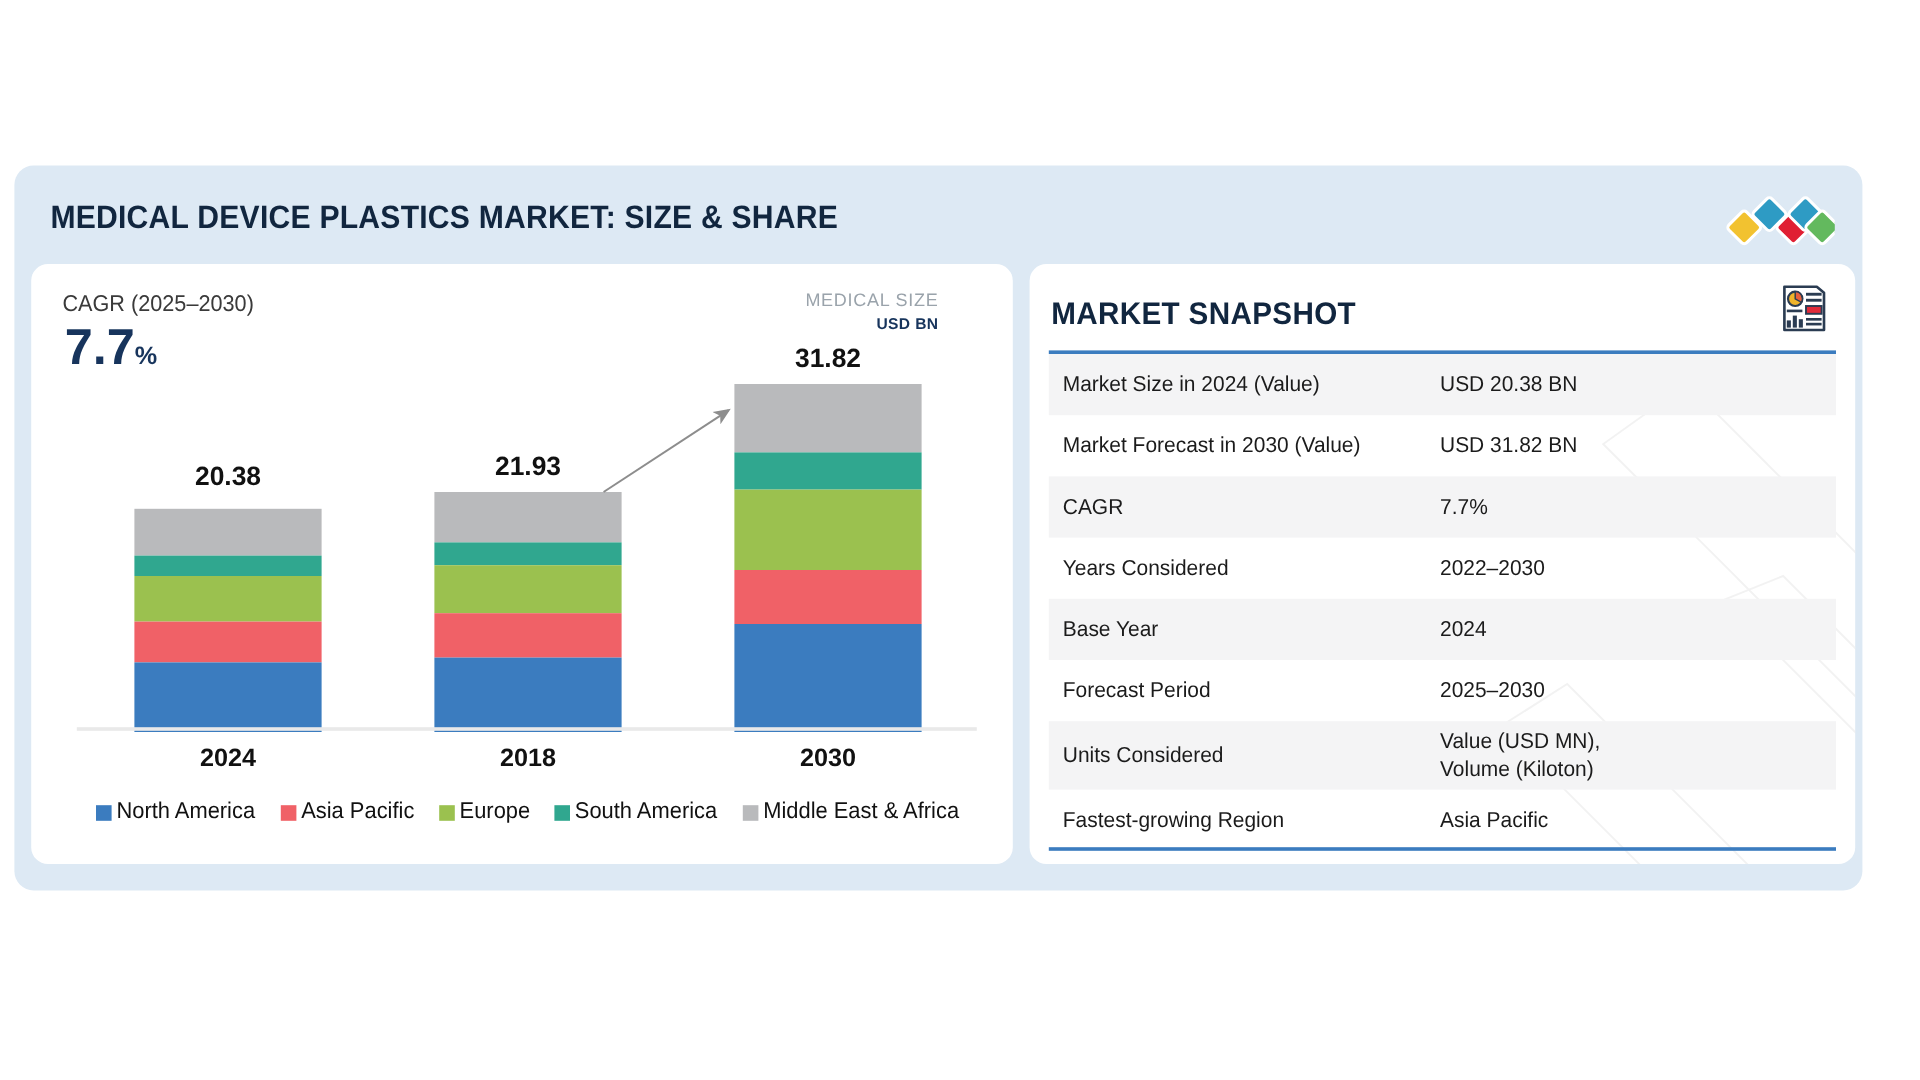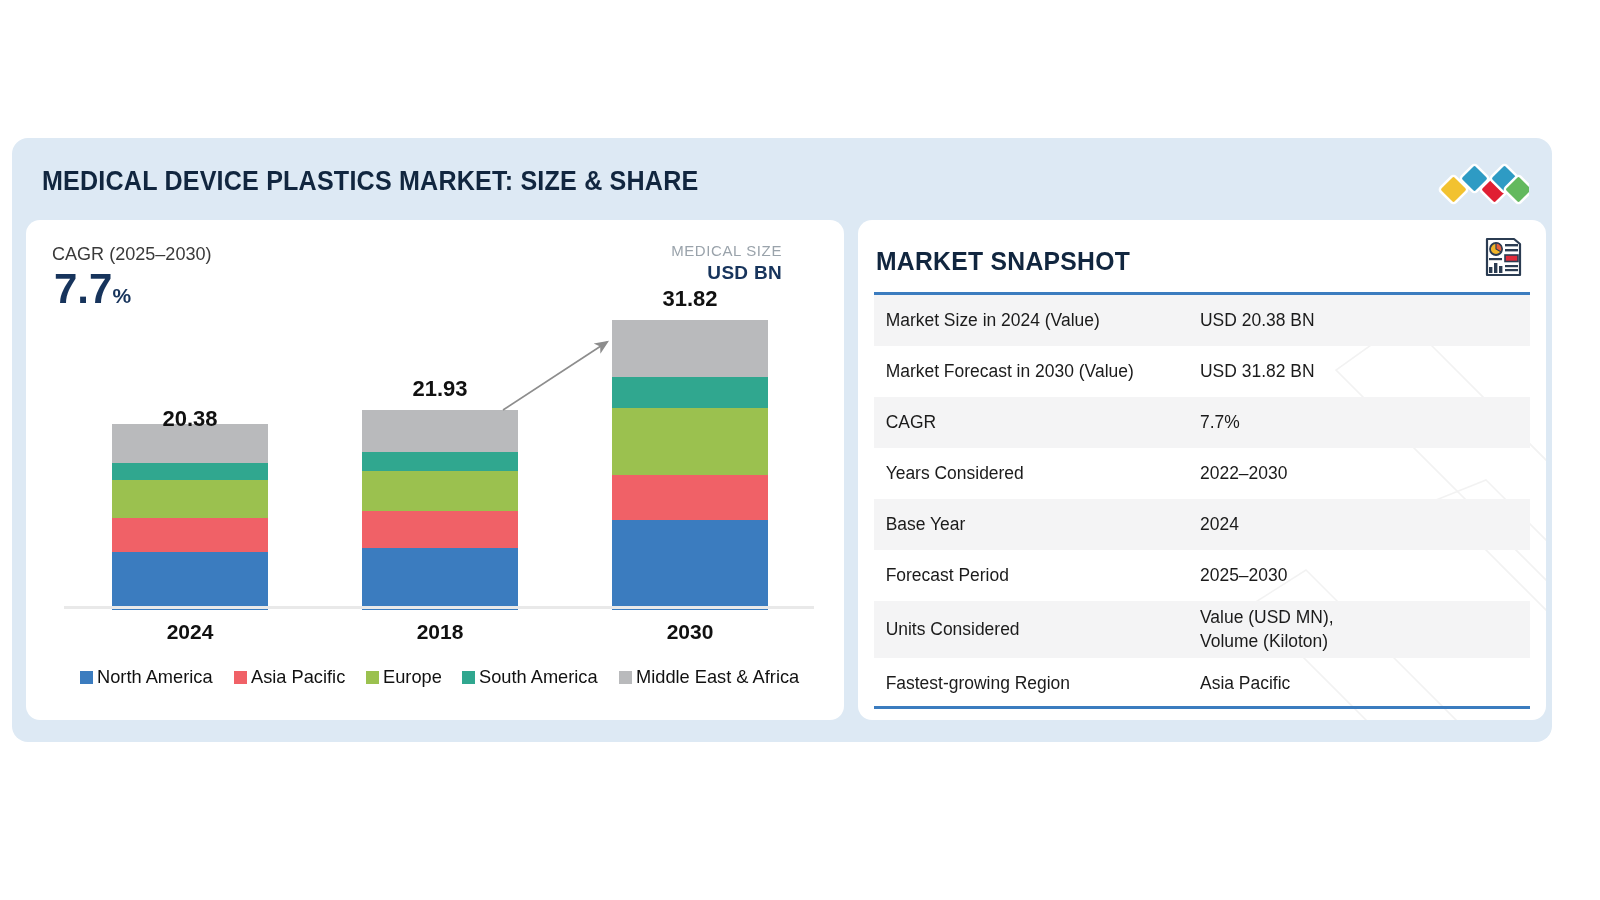--- a/index.html
+++ b/index.html
@@ -92,21 +92,21 @@
     top: 242px;
     font-size: 15px;
     color: #9aa3ab;
     letter-spacing: 0.6px;
     white-space: nowrap;
   }
   .ms-unit {
     position: absolute;
     right: 818px;
     top: 262px;
-    font-size: 19px;
+    font-size: 13px;
     font-weight: bold;
     color: #17345c;
     letter-spacing: 0.3px;
     white-space: nowrap;
   }
 
   
   .plot {
     position: absolute;
     left: 64px;
@@ -309,21 +309,21 @@
   <div class="ms-unit">USD BN</div>
 
   <div class="plot" id="plot-layer">
       <div class="bar" style="left: 48px; height: 185.818px;">
         <div class="seg" style="height: 39.2059px; background: rgb(185, 186, 188);"></div>
         <div class="seg" style="height: 16.7765px; background: rgb(48, 167, 143);"></div>
         <div class="seg" style="height: 37.3824px; background: rgb(155, 193, 79);"></div>
         <div class="seg" style="height: 34.5559px; background: rgb(240, 97, 103);"></div>
         <div class="seg" style="height: 57.8971px; background: rgb(59, 124, 191);"></div>
       </div>
-      <div class="bar-total" style="left: 48px; top: 106px;">20.38</div>
+      <div class="bar-total" style="left: 48px; top: 84px;">20.38</div>
       <div class="bar" style="left: 298px; height: 199.95px;">
         <div class="seg" style="height: 42.3971px; background: rgb(185, 186, 188);"></div>
         <div class="seg" style="height: 18.0529px; background: rgb(48, 167, 143);"></div>
         <div class="seg" style="height: 40.2088px; background: rgb(155, 193, 79);"></div>
         <div class="seg" style="height: 37.1088px; background: rgb(240, 97, 103);"></div>
         <div class="seg" style="height: 62.1824px; background: rgb(59, 124, 191);"></div>
       </div>
       <div class="bar-total" style="left: 298px; top: 76.05px;">21.93</div>
       <div class="bar" style="left: 548px; height: 290.124px;">
         <div class="seg" style="height: 57.4412px; background: rgb(185, 186, 188);"></div>

